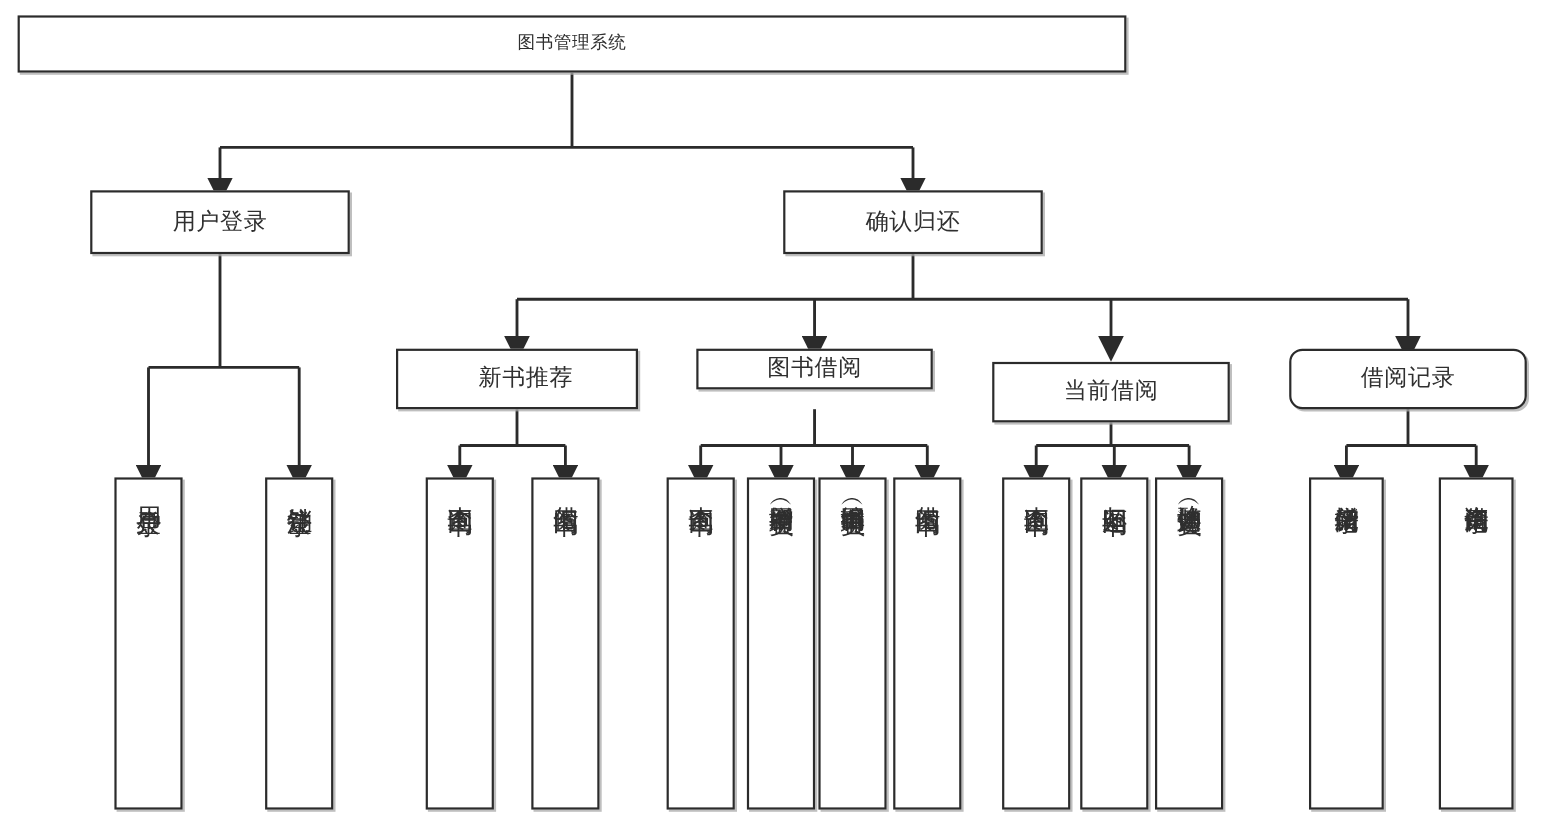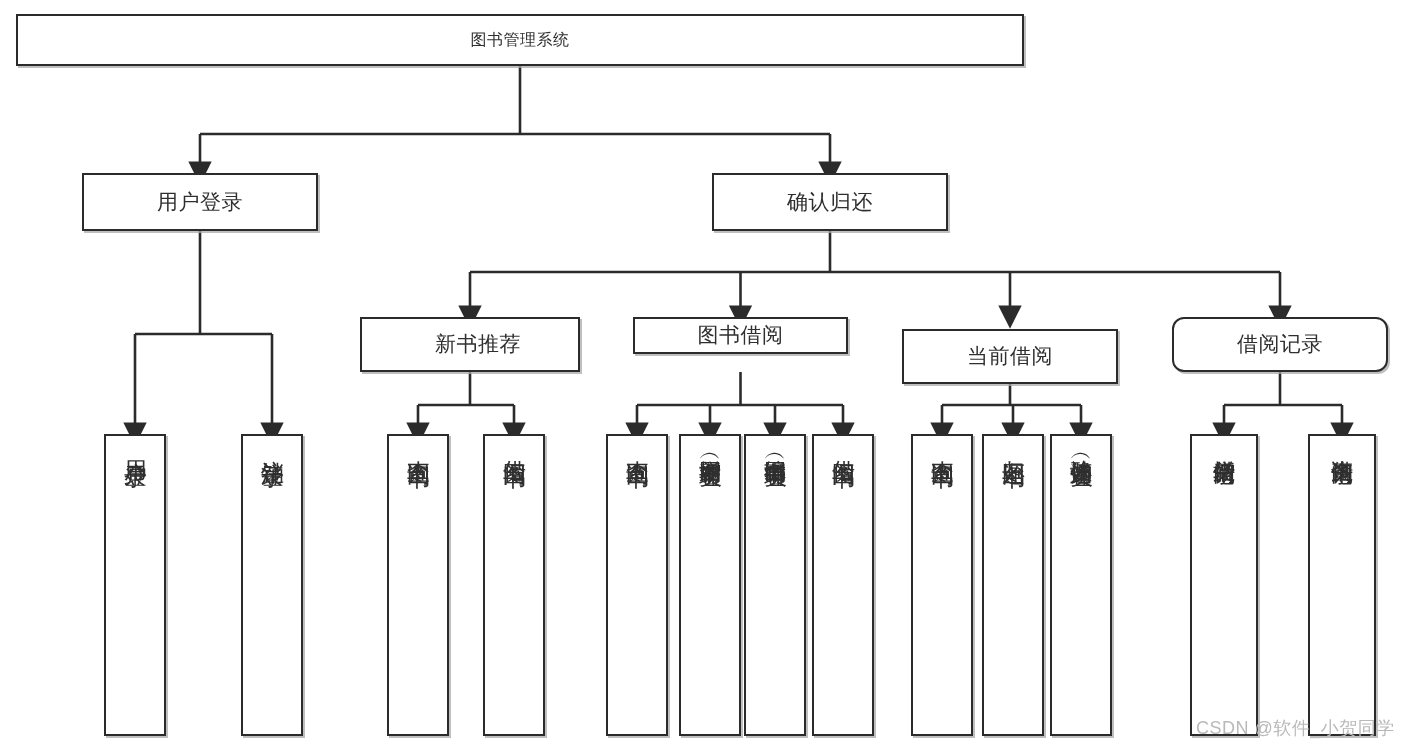--- a/index.html
+++ b/index.html
@@ -183,15 +183,14 @@
         <span class="lbl">确认归还（管理员）</span>
       </div>
       <div class="node v tall" style="left: 1190px; top: 434px; width: 68px; height: 302px;">
         <span class="lbl">新增借阅记录</span>
       </div>
       <div class="node v tall" style="left: 1308px; top: 434px; width: 68px; height: 302px;">
         <span class="lbl">查询借阅记录</span>
       </div>
     </div>
 
-  <div id="watermark" style="left: 1196px; top: 716px;">CSDN @软件_小贺同学</div>
 
 </div>
 
 </body></html>

